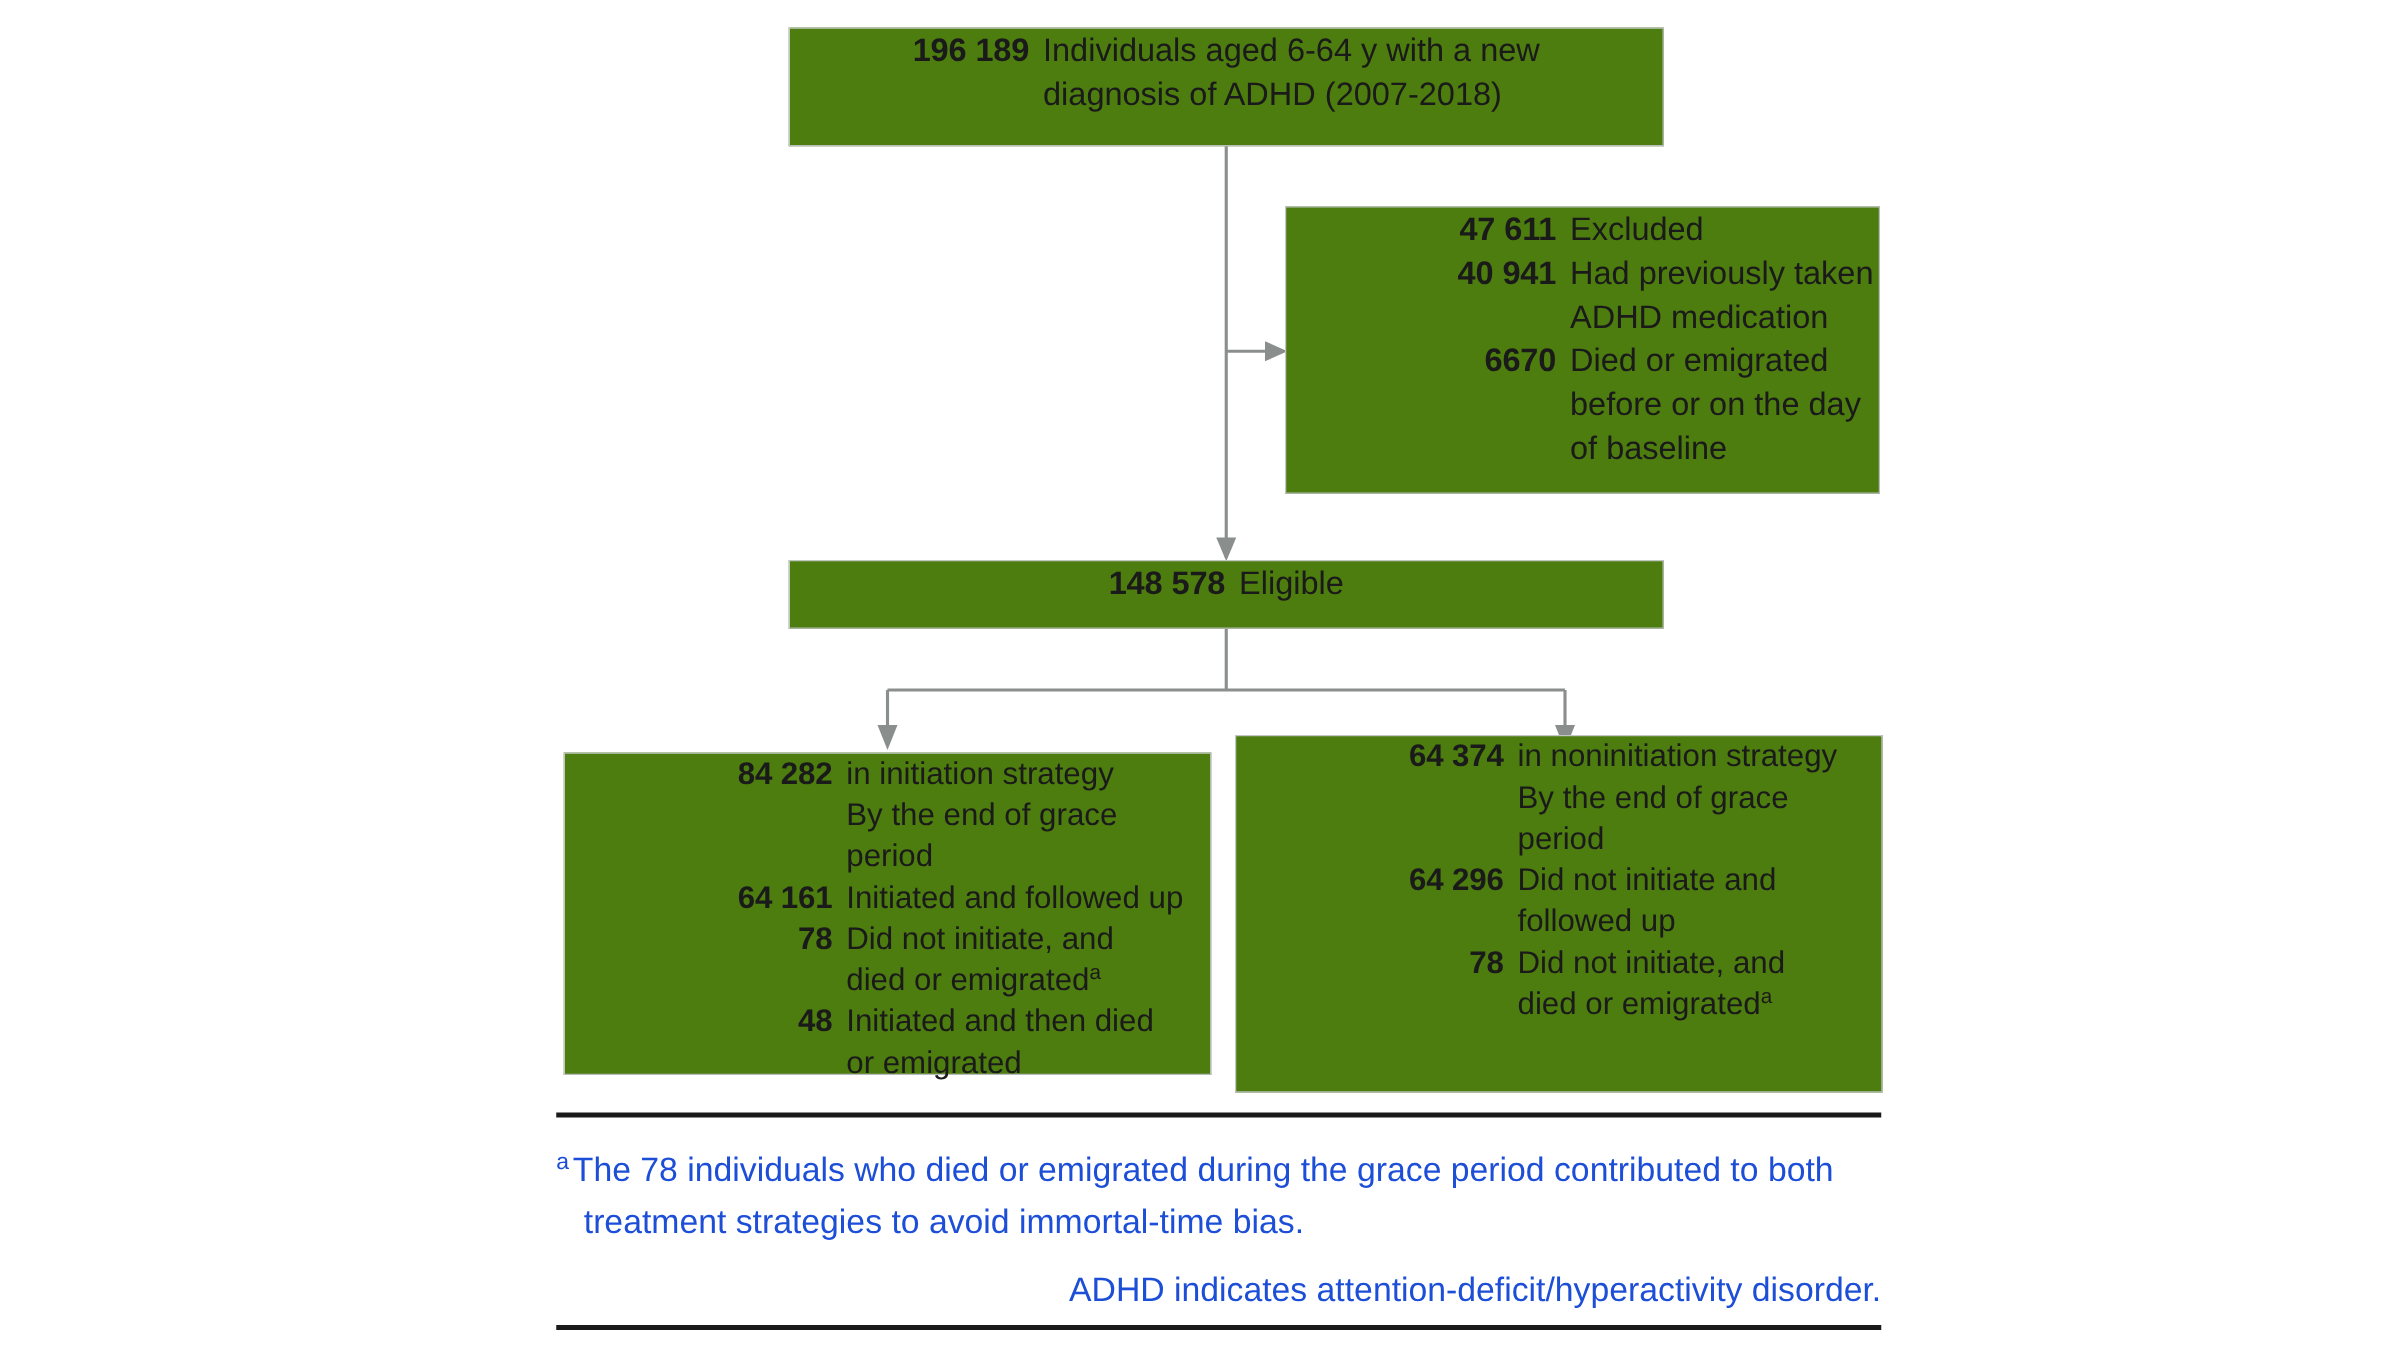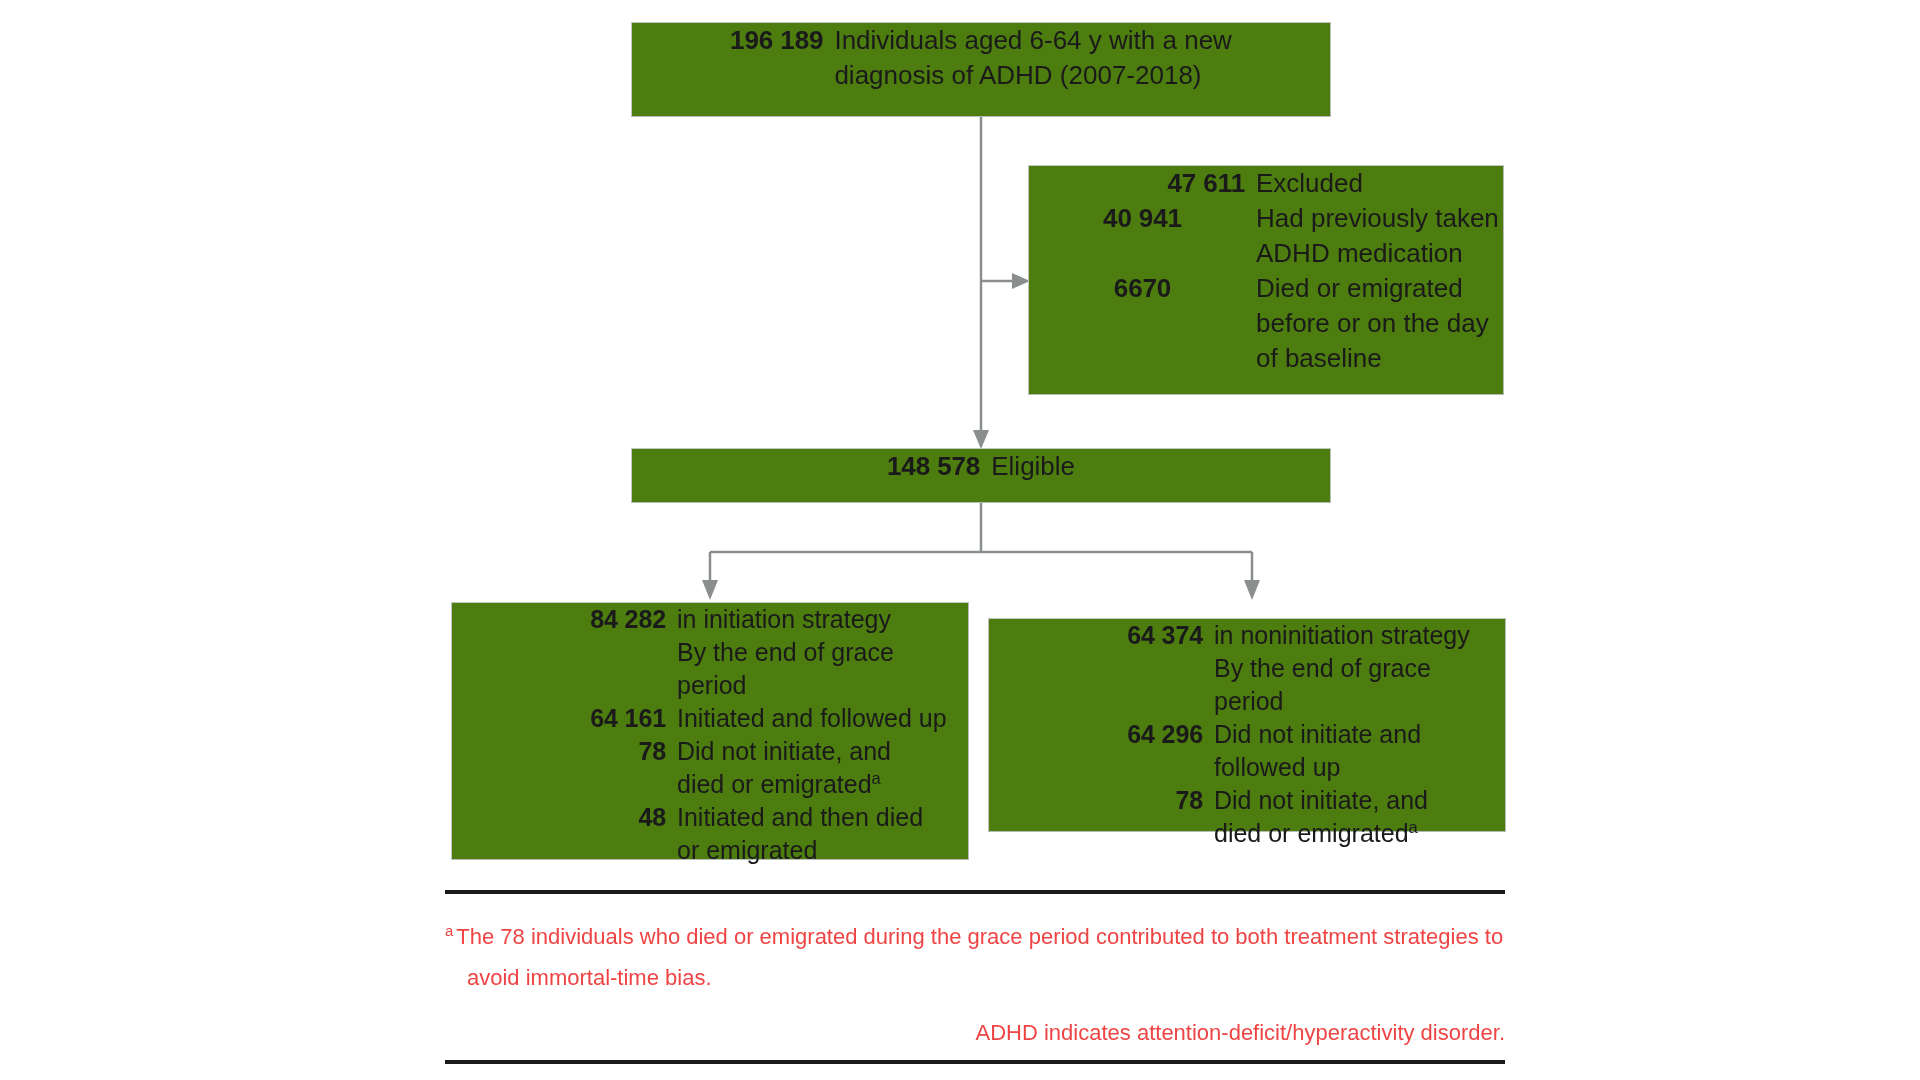--- a/index.html
+++ b/index.html
@@ -75,21 +75,21 @@
     width: 476px;
     height: 230px;
   }
   #box-excluded .rowtable {
     margin-left: 11px;
     padding-top: 14px;
     font-size: 26px;
     line-height: 35px;
   }
   #box-excluded .lvl1 .num { width: 108px; }
-  #box-excluded .lvl2 .num { width: 205px; text-align: center; }
+  #box-excluded .lvl2 .num { width: 205px; }
 
   
   #box-eligible {
     left: 631px;
     top: 448px;
     width: 700px;
     height: 55px;
   }
   #box-eligible .rowtable {
     margin: 0 auto;
@@ -110,23 +110,23 @@
     padding-top: 12px;
     font-size: 25px;
     line-height: 33px;
   }
   #box-initiation .lvl1 .num { width: 105px; }
   #box-initiation .lvl2 .num { width: 202px; }
 
   
   #box-noninitiation {
     left: 988px;
-    top: 618px;
+    top: 588px;
     width: 518px;
-    height: 214px;
+    height: 286px;
   }
   #box-noninitiation .rowtable {
     margin-left: 12px;
     padding-top: 12px;
     font-size: 25px;
     line-height: 33px;
   }
   #box-noninitiation .lvl1 .num { width: 105px; }
   #box-noninitiation .lvl2 .num { width: 202px; }
 
@@ -160,23 +160,23 @@
   }
   .rule-bottom {
     position: absolute;
     left: 445px;
     top: 1060px;
     height: 4px;
     background: #1a1a1a;
     width: 1060px;
   }
   .fn-line {
-    font-size: 22px;
+    font-size: 27px;
     line-height: 41px;
-    color: #ef4444;
+    color: #1d4ed8;
   }
   #fn-a {
     padding-top: 22px;
     padding-left: 22px;
     text-indent: -22px;
   }
   #fn-abbrev {
     padding-top: 14px;
     text-align: right;
   }

